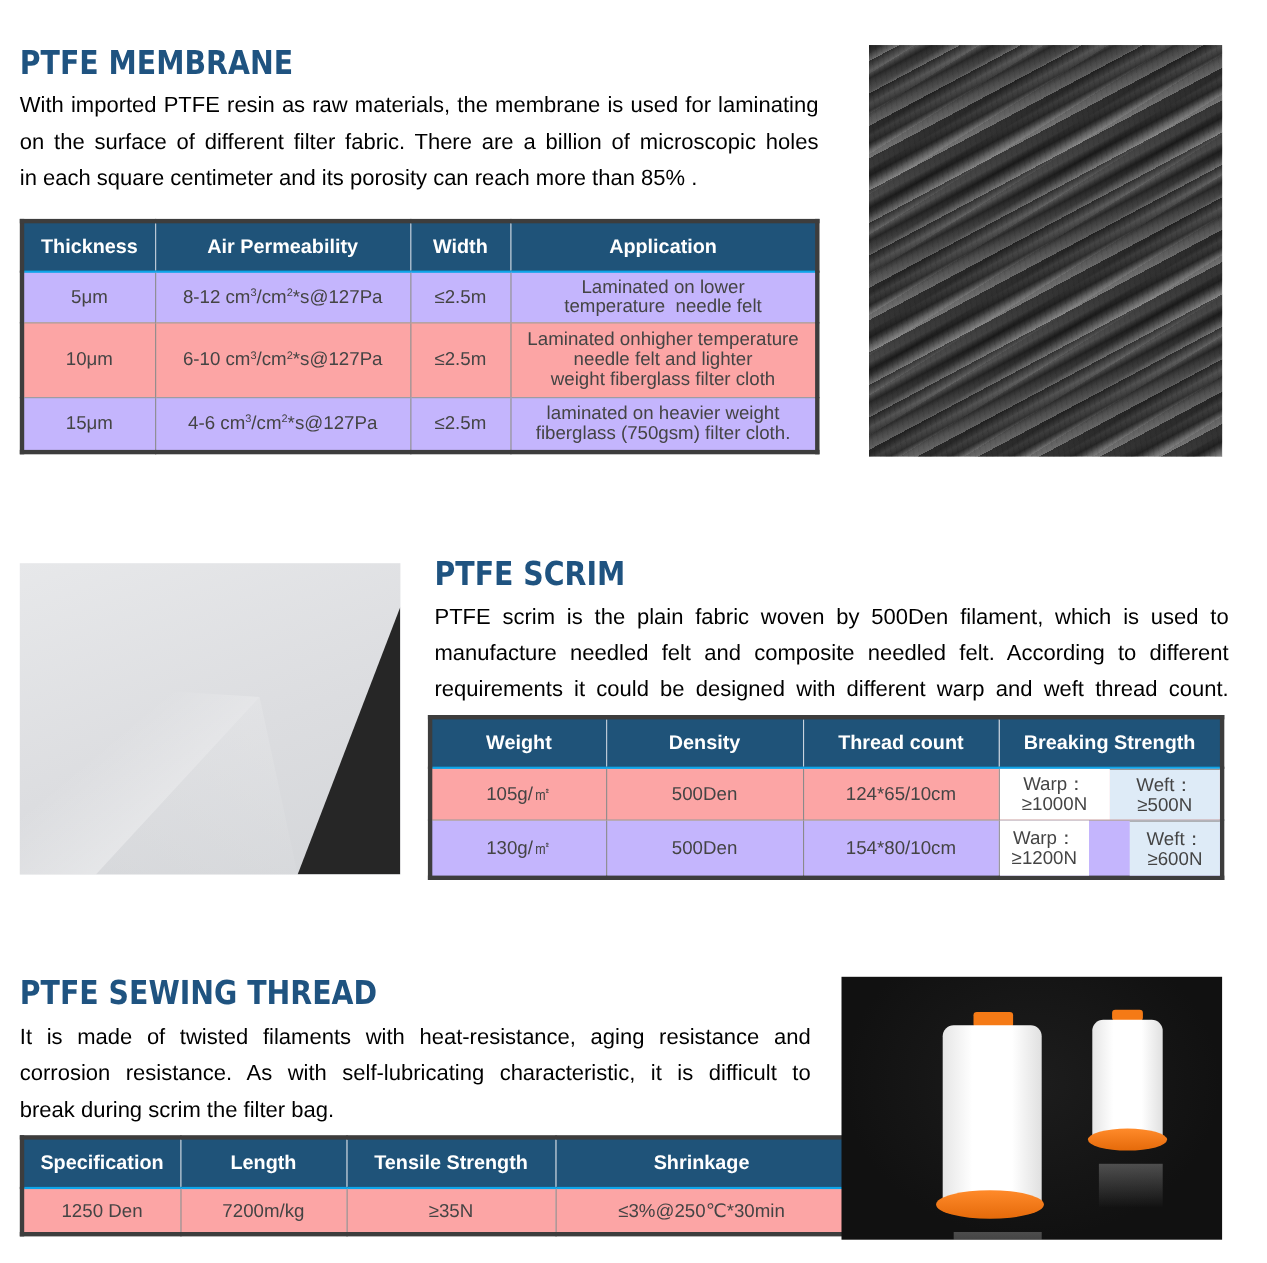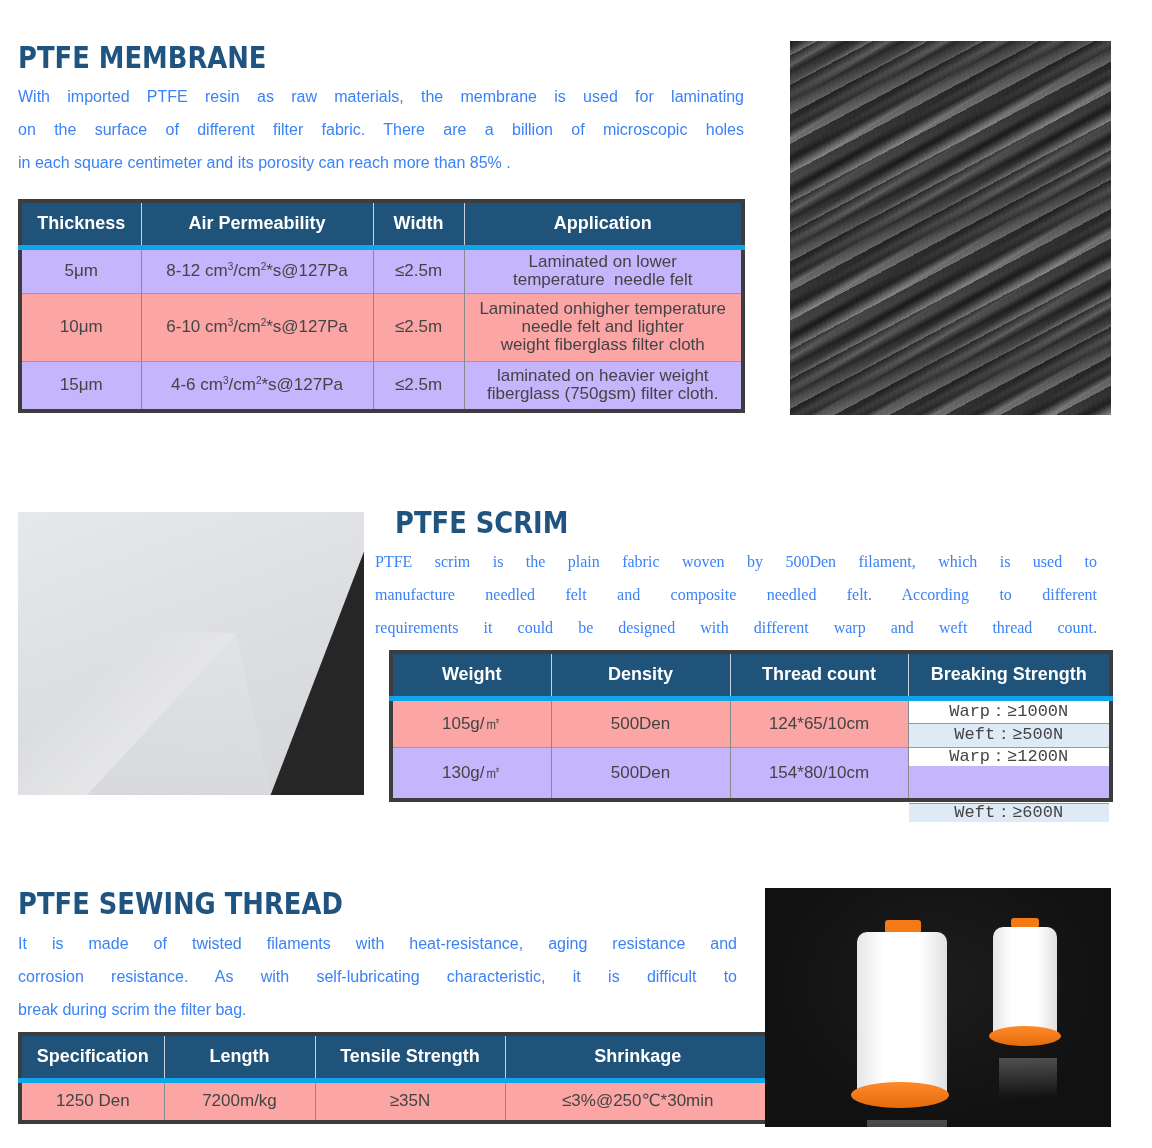--- a/index.html
+++ b/index.html
@@ -12,60 +12,60 @@
       font-weight: bold;
       color: #1f5380;
       font-size: 30px;
       letter-spacing: 0px;
       transform: scaleX(0.86);
       transform-origin: left center;
       white-space: nowrap;
     }
     .desc {
       position: absolute;
-      font-size: 16px;
+      font-size: 20px;
       line-height: 33px;
-      color: #3b82f6;
+      color: #000000;
       text-align: justify;
     }
     .desc p { white-space: nowrap; }
     .desc p.just { text-align: justify; text-align-last: justify; white-space: normal; }
 
     table.spec {
       position: absolute;
       border-collapse: collapse;
       border: 4px solid #3d3d3d;
       table-layout: fixed;
       font-size: 17px;
       color: #444;
     }
     table.spec th {
       background: #1f5379;
       color: #ffffff;
       font-weight: bold;
       font-size: 18px;
       text-align: center;
       border-left: 1px solid #c8d3de;
-      border-bottom: 5px solid #0ea5e9;
+      border-bottom: 2px solid #0ea5e9;
       height: 46px;
     }
     table.spec th:first-child { border-left: none; }
     table.spec td {
       text-align: center;
       vertical-align: middle;
       border-left: 1px solid #8a8a8a;
       border-top: 1px solid #9a9a9a;
       line-height: 18px;
       padding: 0 4px;
     }
     table.spec td:first-child { border-left: none; }
     .row-blue td { background: #c4b5fd; }
     .row-white td { background: #fca5a5; }
     td.split { padding: 0 !important; }
-    .split-cell { display: flex; flex-direction: column; height: 100%; font-family: Liberation Mono, monospace; }
+    .split-cell { display: flex; flex-direction: row; height: 100%; }
     .split-cell div { flex: 1; display: flex; align-items: center; justify-content: center; border-top: 1px solid #9a9a9a; }
     .split-cell div:first-child { border-top: none; }
     .bg-w { background: #ffffff; }
     .bg-b { background: #deebf7; }
     sup { font-size: 10px; vertical-align: 6px; line-height: 0; }
 
     .photo { position: absolute; overflow: hidden; }
     #membrane-photo {
       left: 790px; top: 41px; width: 321px; height: 374px;
       background:
@@ -162,21 +162,21 @@
 
 <div class="photo" id="membrane-photo" title="PTFE membrane microscope texture"></div>
 
 <div class="photo" id="scrim-photo" title="PTFE scrim white fabric">
   <div class="fold"></div>
   <div class="fold2"></div>
   <div class="dark"></div>
 </div>
 
 <h1 class="section-title" style="left:395px; top:505px;">PTFE SCRIM</h1>
-<div class="desc" style="left:375px; top:545px; width:722px;font-family:Liberation Serif, serif;">
+<div class="desc" style="left:395px; top:545px; width:722px;">
   <p class="just">PTFE scrim is the plain fabric woven by 500Den filament, which is used to</p>
   <p class="just">manufacture needled felt and composite needled felt. According to different</p>
   <p class="just">requirements it could be designed with different warp and weft  thread count.</p>
 </div>
 
 <table class="spec" style="left:389px; top:650px; width:724px;">
   <colgroup>
       <col style="width:160px">
       <col style="width:179px">
       <col style="width:178px">

